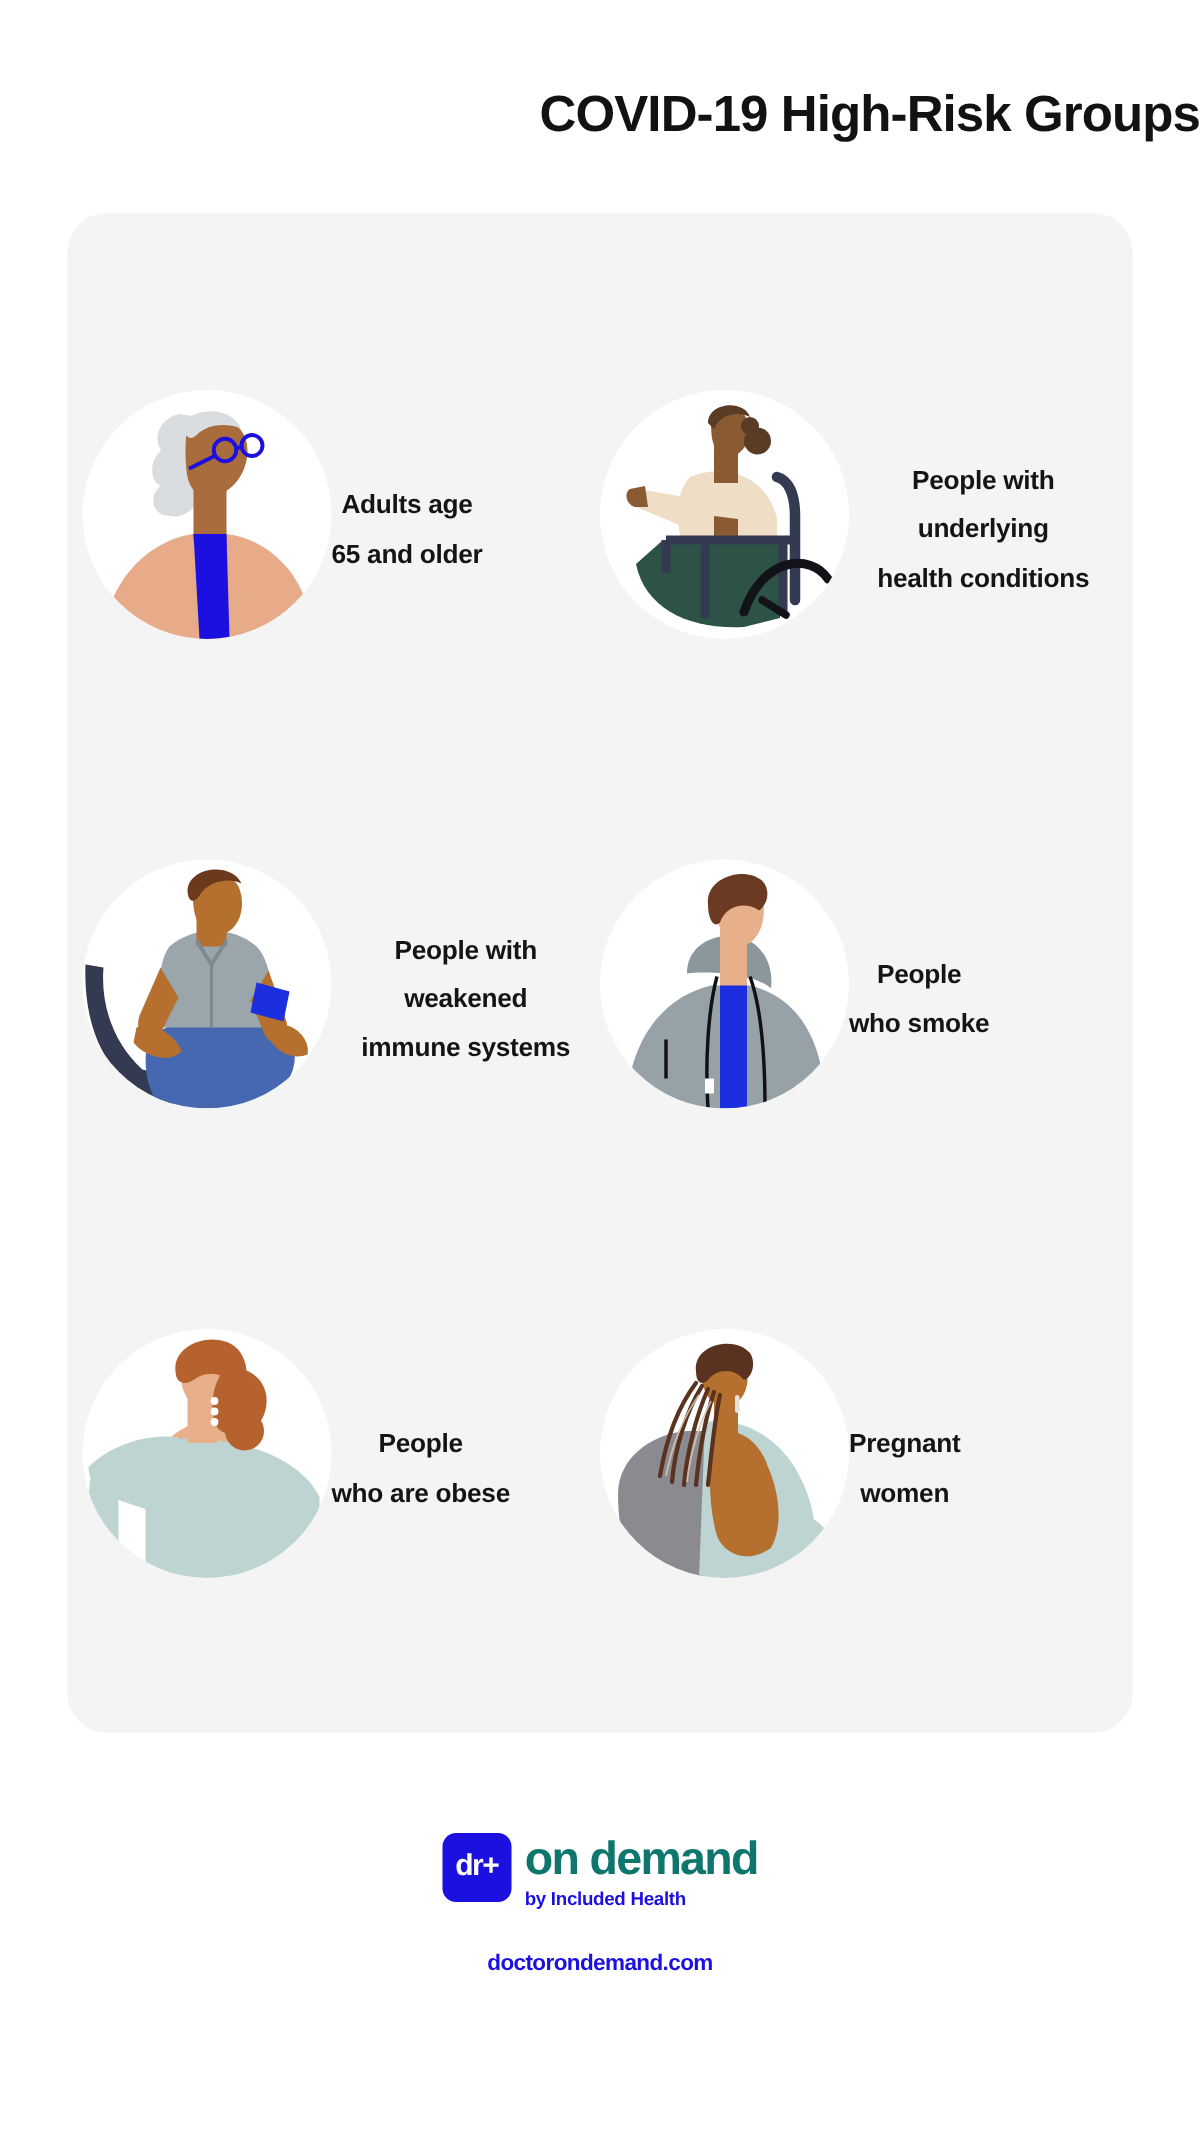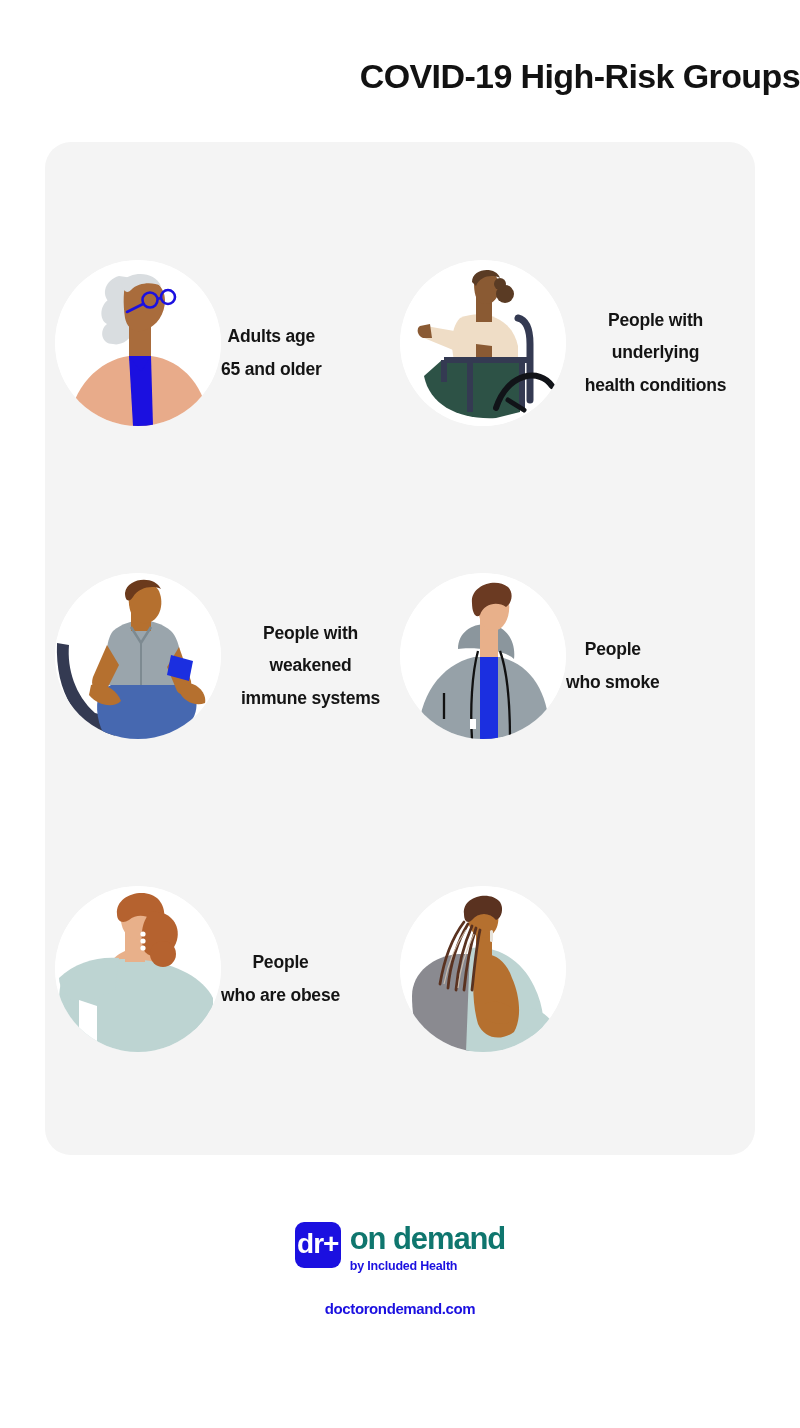--- a/index.html
+++ b/index.html
@@ -113,21 +113,21 @@
     border-radius: 9px;
     background: #1b10e0;
     display: flex;
     align-items: center;
     justify-content: center;
     margin-right: 9px;
     flex: none;
   }
   .logo-mark-text {
     color: #ffffff;
-    font-size: 28px;
+    font-size: 20px;
     font-weight: bold;
     letter-spacing: -1px;
     line-height: 1;
     transform: translateY(-1px);
   }
   .logo-words {
     display: flex;
     flex-direction: column;
     justify-content: flex-start;
   }
@@ -360,20 +360,22 @@
               </g>
               <g stroke="#d8c7b4" stroke-width="1.2" fill="none" opacity="0.85">
                 <path d="M66 44 C56 58 48 78 44 98"></path>
                 <path d="M74 48 C66 64 60 84 58 102"></path>
               </g>
 
               <rect x="90" y="44" width="3" height="12" rx="1.5" fill="#e8e3da"></rect>
             </g>
           </svg>
         </div>
+        <div class="caption">Pregnant
+women</div>
       </div>
 
     </div>
   </div>
 
   <div class="footer">
     <div class="logo-row">
       <div class="logo-mark">
         <span class="logo-mark-text">dr+</span>
       </div>

